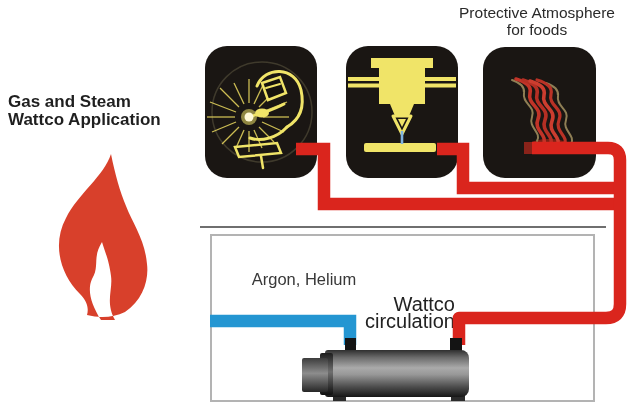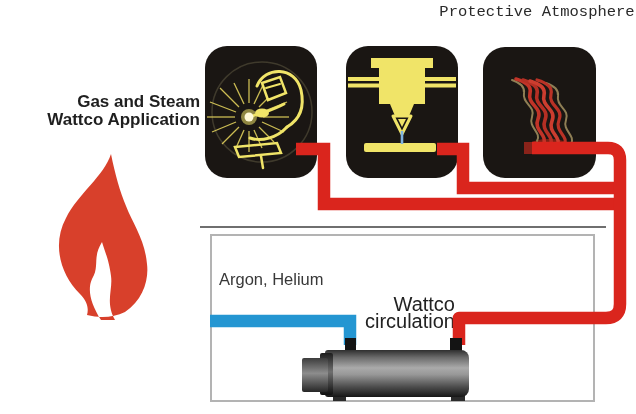--- a/index.html
+++ b/index.html
@@ -2,38 +2,38 @@
 <html><head>
 <meta charset="utf-8">
 <style>
   html,body{margin:0;padding:0;background:#fff;}
   .stage{
     position:relative;width:636px;height:414px;overflow:hidden;background:#ffffff;
     font-family:"Liberation Sans","DejaVu Sans",sans-serif;
   }
   .abs{position:absolute;}
   .title{
-    left:8px;top:93px;width:192px;text-align:right;
+    left:8px;top:93px;width:192px;text-align:left;
     font-weight:bold;font-size:17px;line-height:18px;color:#1f1f1f;
   }
   .top-label{
     left:438px;top:4px;width:198px;text-align:center;
-    font-size:15.5px;line-height:17px;color:#2a2a2a;font-family:Liberation Mono, monospace;
+    font-size:15.5px;line-height:17px;color:#2a2a2a;
   }
   .app-box{
     background:#1a1613;border-radius:22px;
   }
   .app-box svg{position:absolute;left:0;top:0;}
   .dark-line{left:200px;top:226px;width:406px;height:2px;background:#6f6f6f;}
   .enclosure{
     left:210px;top:234px;width:385px;height:168px;
     border:2px solid #b3b3b3;box-sizing:border-box;background:transparent;
   }
   .gas-label{
-    left:219px;top:271px;width:170px;text-align:left;
+    left:219px;top:271px;width:170px;text-align:center;
     font-size:16.5px;line-height:17px;color:#383838;
   }
   .heater-label{
     left:345px;top:296px;width:110px;text-align:right;
     font-size:20px;line-height:16.5px;color:#222;
   }
   .pipes{left:0;top:0;pointer-events:none;}
   .stub{background:#141414;}
   .stub-left{left:345px;top:338px;width:11px;height:14px;}
   .stub-right{left:450px;top:338px;width:12px;height:14px;}
@@ -68,20 +68,21 @@
     <path fill="#d8402b" fill-rule="evenodd" d="
       M64,2 C57,24 31,42 19,66 C5,92 13,122 33,142 C40,149 42,156 40,163
       C52,166 66,166 78,160 C96,148 102,128 100,112 C98,88 86,72 79,54
       C73,40 68,22 64,2 Z
       M55,90 C45,106 53,114 45,127 C40,138 44,152 54,168 L68,168
       C58,150 66,138 64,124 C62,108 58,100 55,90 Z"></path>
   </svg>
 
   <div class="abs top-label">
     <div>Protective Atmosphere</div>
+    <div>for foods</div>
   </div>
 
   <div class="abs app-box" style="left:205px;top:46px;width:112px;height:132px;">
     <svg width="112" height="132" viewBox="0 0 112 132">
       <circle cx="57" cy="66" r="50" stroke="#3f3a2c" stroke-width="1.5" fill="none"></circle>
       <g stroke="#ead95f" stroke-width="1.3" opacity="0.85">
         <line x1="58" y1="71" x2="84" y2="71"></line>
           <line x1="57" y1="76" x2="79" y2="86"></line>
         <line x1="54" y1="81" x2="69" y2="96"></line>
           <line x1="49" y1="84" x2="57" y2="102"></line>

